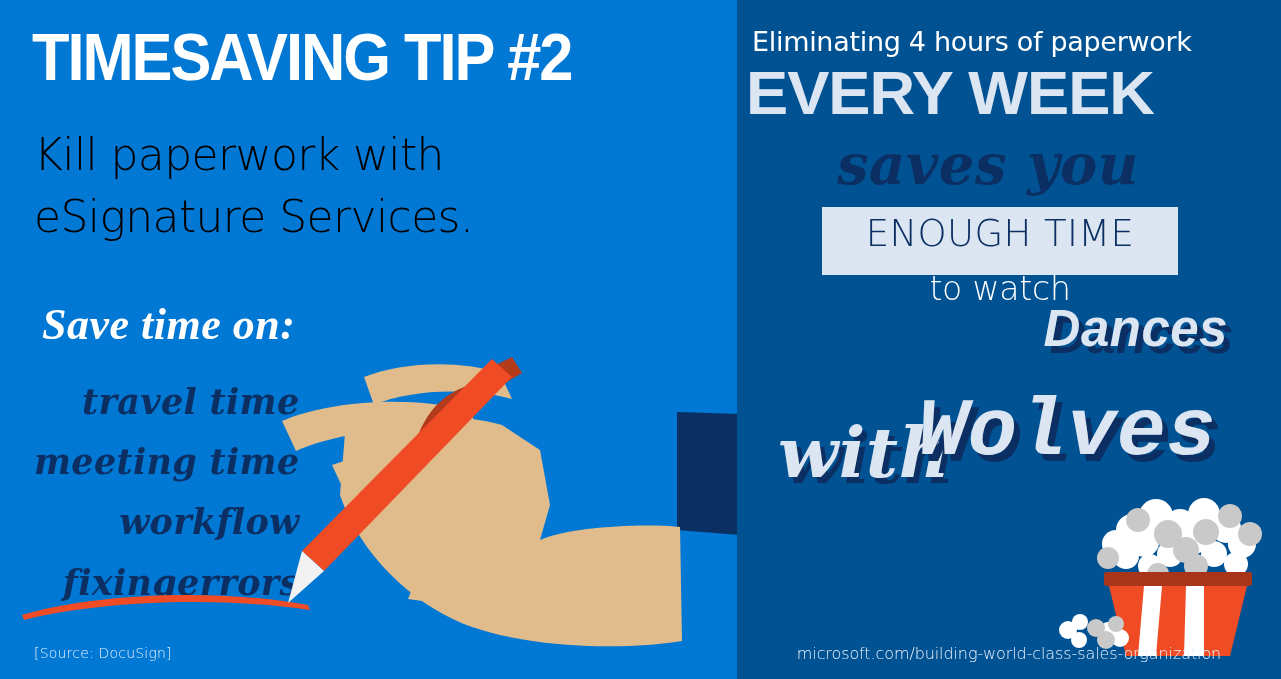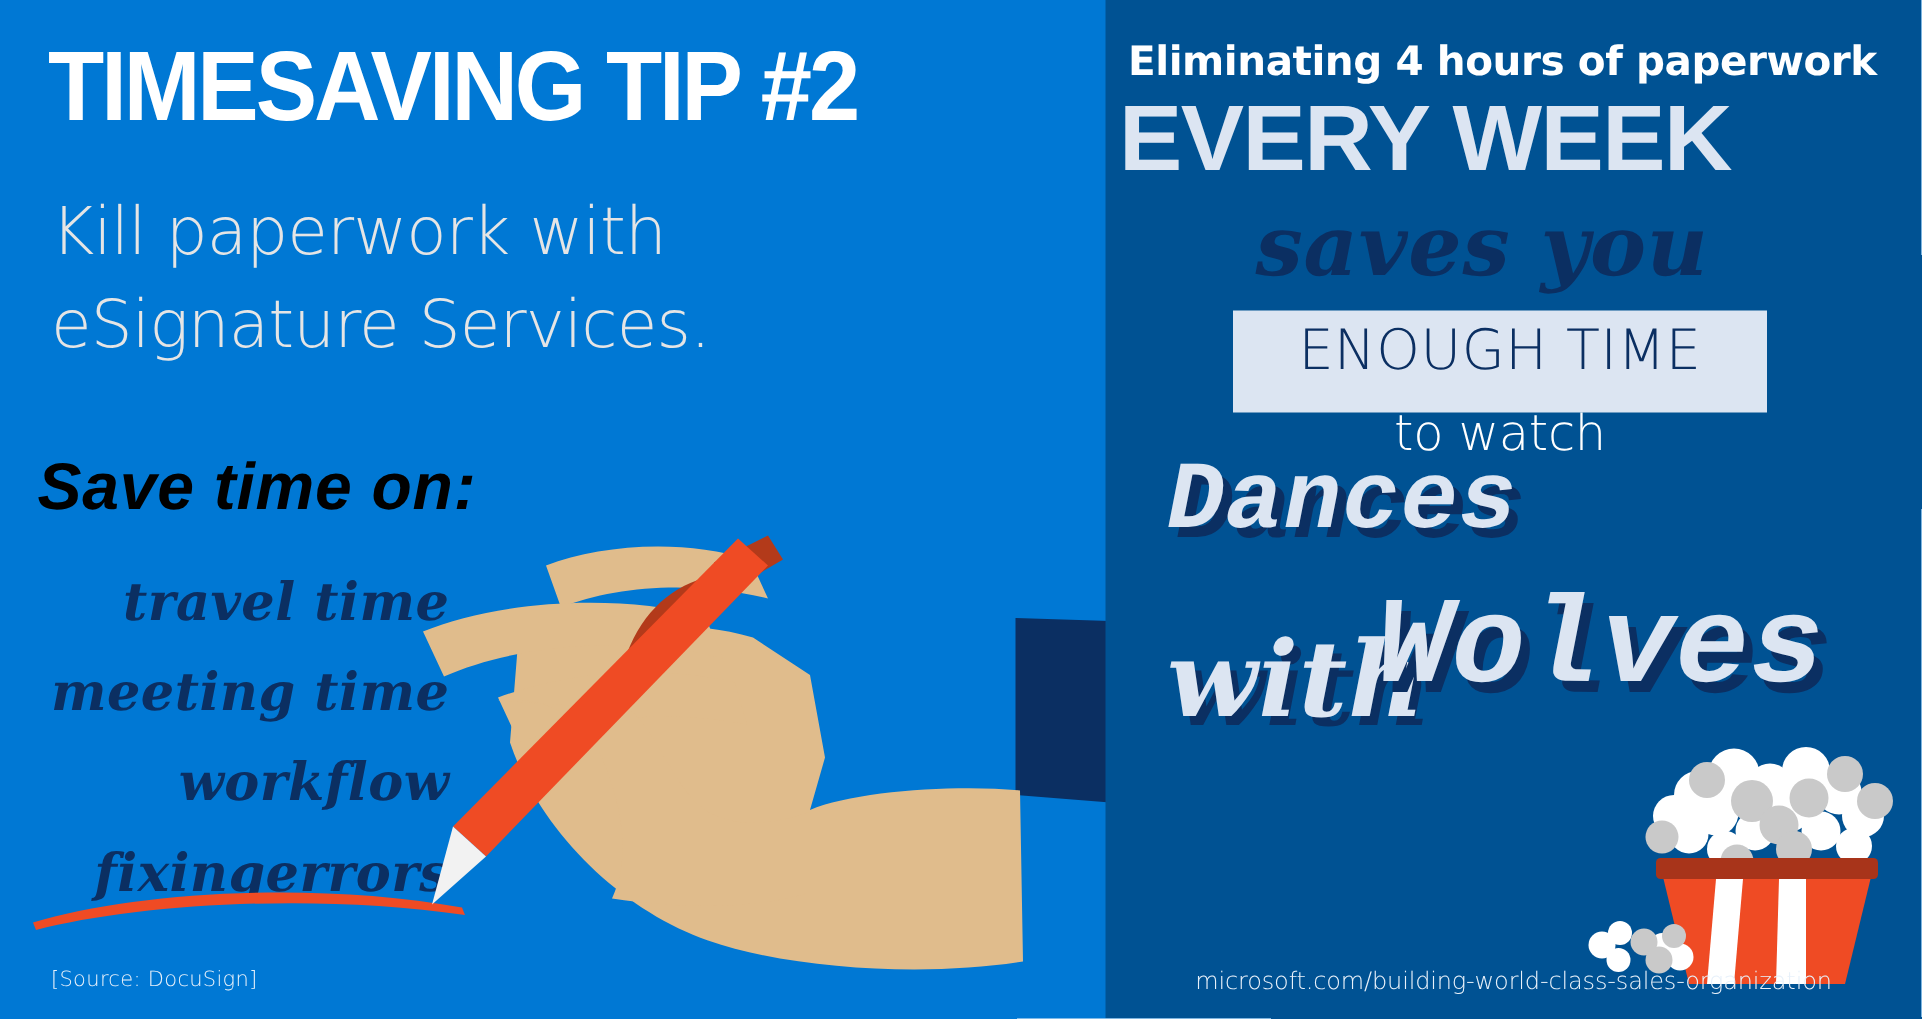--- a/index.html
+++ b/index.html
@@ -48,34 +48,34 @@
     white-space: nowrap;
   }
   .tip-sub {
     position: absolute;
     left: 34px; top: 124px;
     width: 600px;
     font-family: "DejaVu Sans", sans-serif;
     font-weight: 300;
     font-size: 44px;
     line-height: 1.42;
-    color: #e5e5e5;
+    color: #000000;
     letter-spacing: -0.6px;
   }
   .tip-sub span { display: block; }
 
   .save-heading {
     position: absolute;
-    left: 25px; top: 303px;
-    font-family: Liberation Sans, sans-serif;
+    left: 42px; top: 303px;
+    font-family: Liberation Serif, serif;
     font-style: italic;
     font-weight: bold;
     font-size: 44px;
     line-height: 1;
-    color: #000000;
+    color: #ffffff;
     letter-spacing: 0.5px;
     white-space: nowrap;
   }
   .save-list {
     position: absolute;
     left: 34px; top: 372px;
     font-family: "DejaVu Serif", serif;
     font-style: italic;
     font-weight: bold;
     font-size: 35px;
@@ -101,21 +101,21 @@
 
   
   .hand-wrap { position: absolute; left: 240px; top: 355px; }
 
   
   .elim-line {
     position: absolute;
     left: 752px; top: 28px;
     width: 520px;
     font-family: "DejaVu Sans", sans-serif;
-    font-weight: 700;
+    font-weight: 400;
     font-size: 27px;
     line-height: 1;
     color: #FFFFFF;
     letter-spacing: -0.3px;
     white-space: nowrap;
   }
   .every-week {
     position: absolute;
     left: 746px; top: 62px;
     width: 530px;
@@ -170,28 +170,28 @@
     line-height: 1;
     color: #FFFFFF;
     text-align: center;
     letter-spacing: -0.2px;
     white-space: nowrap;
   }
   .movie-line1 {
     position: absolute;
     left: 778px; top: 303px;
     width: 450px;
-    font-family: Liberation Mono, monospace;
-    font-style: italic;
-    font-weight: bold;
-    font-size: 64px;
+    font-family: Liberation Sans, sans-serif;
+    font-style: italic;
+    font-weight: bold;
+    font-size: 51px;
     line-height: 1;
     color: #DCE5F2;
     text-shadow: 6px 7px 0 #0B2F62;
-    text-align: left;
+    text-align: right;
     letter-spacing: 0.5px;
     white-space: nowrap;
   }
   .movie-line2-wrap {
     position: absolute;
     left: 750px; top: 392px;
     width: 520px;
     height: 100px;
   }
   .movie-with {

